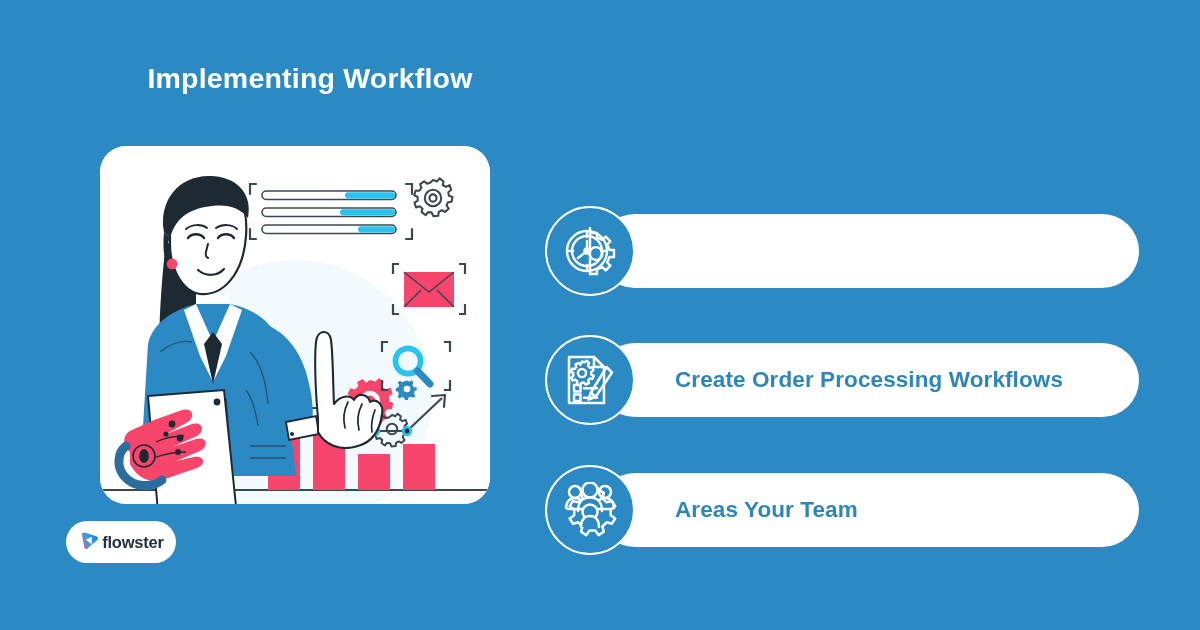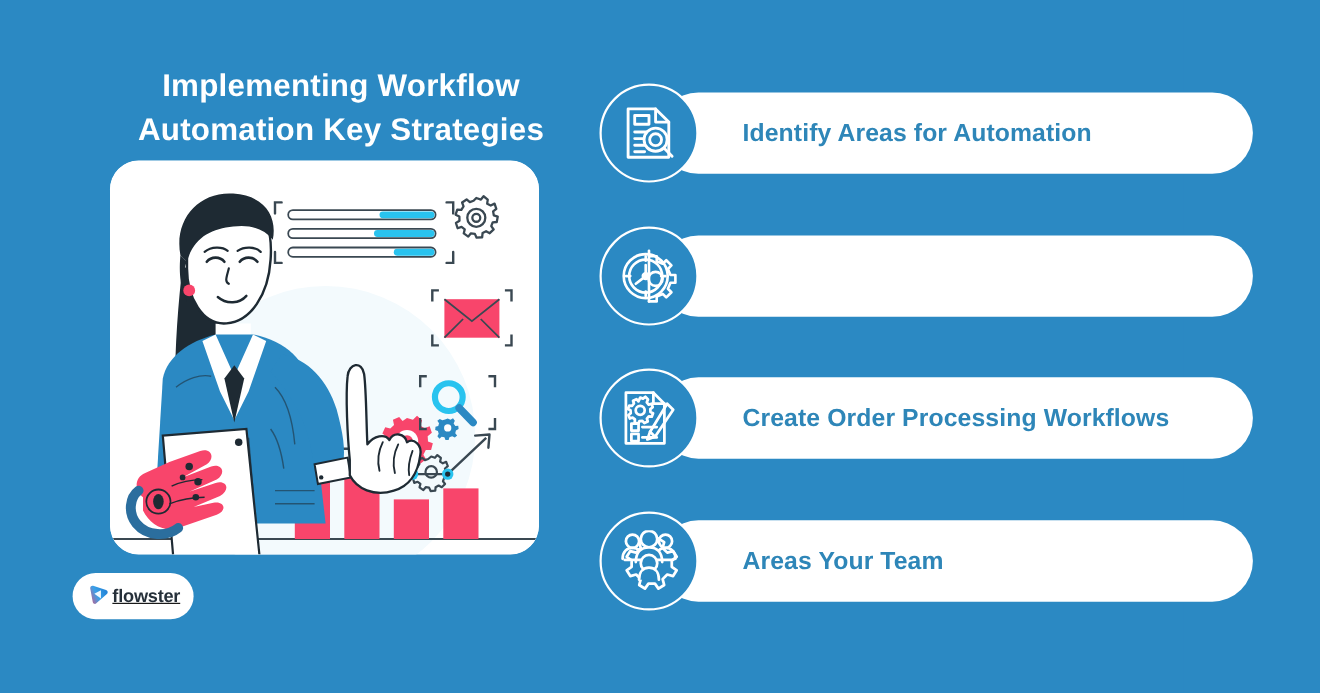--- a/index.html
+++ b/index.html
@@ -60,21 +60,20 @@
     left: 66px;
     top: 521px;
     width: 110px;
     height: 42px;
     background: #ffffff;
     border-radius: 21px;
     display: flex;
     align-items: center;
     justify-content: center;
     gap: 2px;
-    text-decoration: underline;
   }
   .logo-mark { width: 22px; height: 22px; flex: 0 0 auto; }
   .logo-text {
     color: #26303a;
     font-size: 16.5px;
     font-weight: bold;
     letter-spacing: -0.2px;
   }
 
   
@@ -131,21 +130,20 @@
 </style>
 </head>
 <body>
 
 <div class="poster">
 
   <div class="left-col">
 
     <div class="headline">
       <span>Implementing Workflow</span>
-      <span class="l2">Automation Key Strategies</span>
     </div>
 
     <div class="illus-card">
       <svg width="390" height="358" viewBox="0 0 390 358">
         <defs>
           <clipPath id="cardClip">
               <rect x="0" y="0" width="390" height="358" rx="26"></rect>
             </clipPath>
         </defs>
         <g clip-path="url(#cardClip)">
@@ -338,39 +336,20 @@
         </defs>
         <path d="M11.1 2.2 C12.2 1.4 13.8 1.7 14.5 2.9 L21.4 14.6 C22.3 16.1 21.3 18 19.6 18.1 L6.2 18.7 C4.3 18.8 3.1 16.8 4 15.2 Z" fill="url(#lgGrad)" transform="rotate(-160 12 11)"></path>
         <path d="M8.5 9.6 L15 6.2 L15 14.4 Z" fill="#ffffff" opacity="0.92"></path>
       </svg>
       <span class="logo-text">flowster</span>
     </div>
   </div>
 
   <div class="steps">
 
-    <div class="step" style="top:0px;">
-      <div class="step-pill"></div>
-      <div class="step-icon-wrap">
-        <svg width="54" height="54" viewBox="0 0 54 54">
-          <g fill="none" stroke="#ffffff" stroke-width="2.6" stroke-linejoin="round" stroke-linecap="round">
-            <path d="M8 5 L33 5 L45 17 L45 49 L8 49 Z"></path>
-            <path d="M33 5 L33 17 L45 17"></path>
-            <rect x="14" y="11" width="13" height="8"></rect>
-            <path d="M14 26 H29 M14 32 H29 M14 38 H25 M14 44 H23"></path>
-          </g>
-          <g fill="none" stroke="#ffffff" stroke-width="2.6" stroke-linecap="round">
-            <circle cx="33" cy="33" r="10.5" fill="#2b89c3"></circle>
-            <circle cx="33" cy="33" r="5.4"></circle>
-            <path d="M40.8 40.8 L48 48"></path>
-          </g>
-        </svg>
-      </div>
-      <div class="step-label">Identify Areas for Automation</div>
-    </div>
 
     <div class="step" style="top:130px;">
       <div class="step-pill"></div>
       <div class="step-icon-wrap">
         <svg width="54" height="54" viewBox="0 0 54 54">
           <g fill="none" stroke="#ffffff" stroke-width="2.4" stroke-linejoin="round" stroke-linecap="round">
             <circle cx="24" cy="27" r="20"></circle>
             <circle cx="24" cy="27" r="15"></circle>
             <path d="M24 27 L24 17 M24 27 L15 34"></path>
             <circle cx="24" cy="27" r="2.6" fill="#ffffff"></circle>

